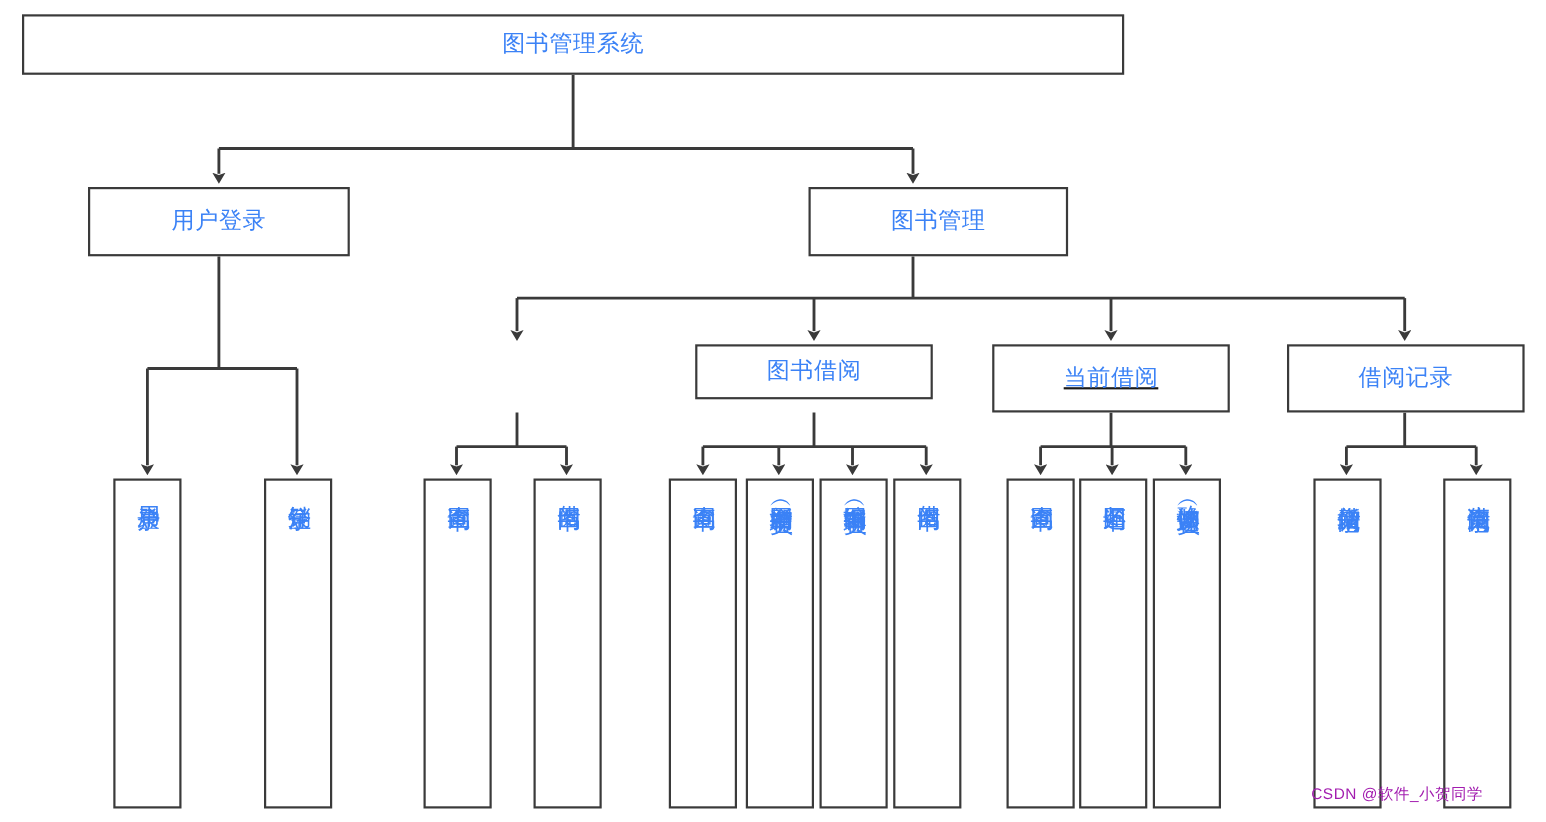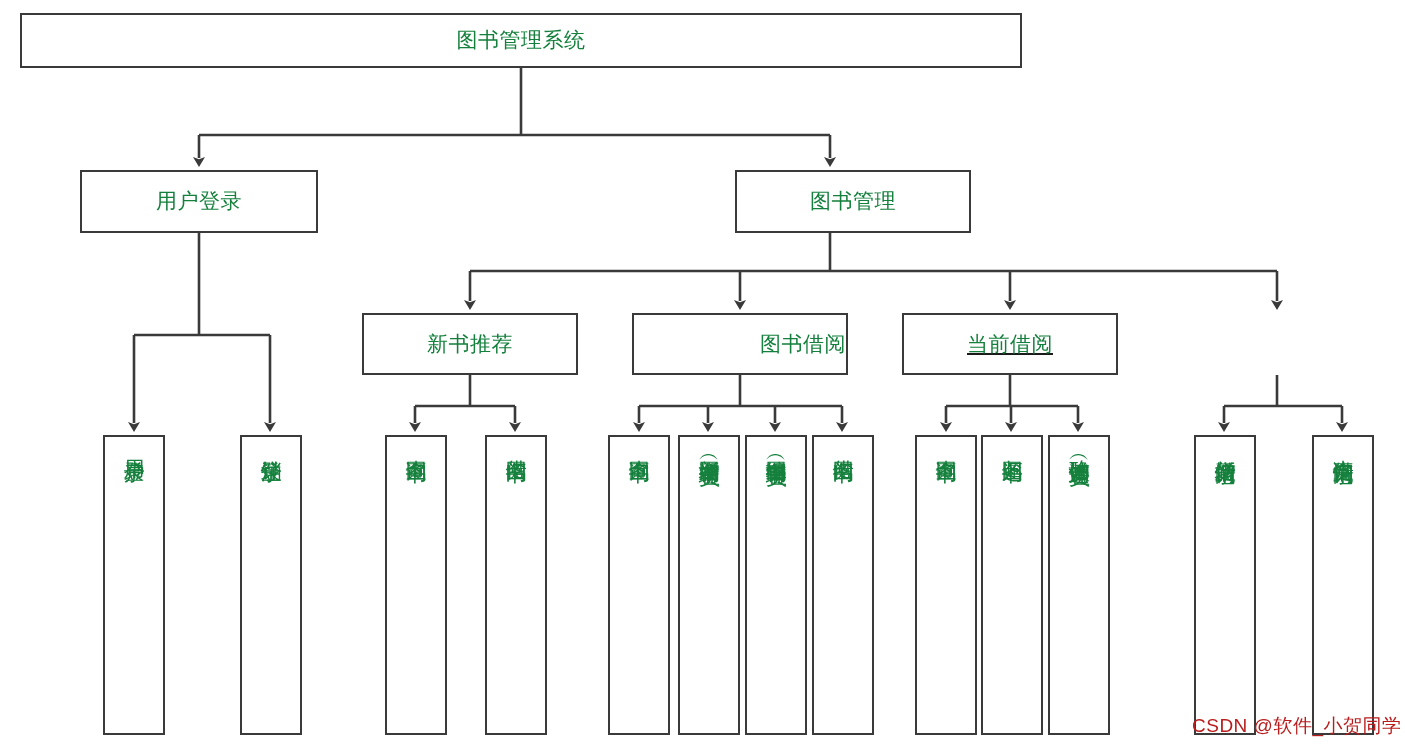--- a/index.html
+++ b/index.html
@@ -24,21 +24,21 @@
     background: #ffffff;
     display: flex;
     align-items: center;
     justify-content: center;
     color: #1a1a1a;
   }
   .node-label {
     display: block;
     text-align: center;
     line-height: 1.05;
-    color: #15803d;
+    color: #3b82f6;
   }
   .node.horiz .node-label {
     font-size: 21px;
     letter-spacing: 0.5px;
   }
   .node.vert {
     padding: 6px 0;
     align-items: flex-start;
     justify-content: center;
   }
@@ -55,22 +55,22 @@
     left: 0;
     top: 0;
     width: 1405px;
     height: 747px;
     pointer-events: none;
   }
   .watermark {
     position: absolute;
     left: 1192px;
     top: 713px;
-    font-size: 19px;
-    color: #b91c1c;
+    font-size: 14px;
+    color: #a21caf;
     white-space: nowrap;
     letter-spacing: 0.5px;
   }
 </style>
 </head>
 <body>
 
 <div id="canvas">
 
   <svg id="wires" viewBox="0 0 1405 747">
@@ -128,32 +128,32 @@
   </div>
 
   <div class="node horiz" style="left:80px; top:170px; width:238px; height:63px;">
     <span class="node-label">用户登录</span>
   </div>
 
   <div class="node horiz" style="left:735px; top:170px; width:236px; height:63px;">
     <span class="node-label">图书管理</span>
   </div>
 
-  <div class="node horiz" style="left:362px; top:313px; width:216px; height:62px;">
-    <span class="node-label">新书推荐</span>
-  </div>
-
-  <div class="node horiz" style="left:632px; top:313px; width:216px; height:62px;justify-content:flex-end;">
+
+  <div class="node horiz" style="left:632px; top:313px; width:216px; height:50px;">
     <span class="node-label">图书借阅</span>
   </div>
 
   <div class="node horiz" style="left:902px; top:313px; width:216px; height:62px;text-decoration:underline;">
     <span class="node-label">当前借阅</span>
   </div>
 
+  <div class="node horiz" style="left:1170px; top:313px; width:216px; height:62px;">
+    <span class="node-label">借阅记录</span>
+  </div>
 
   <div class="node vert" style="left:103px; top:435px; width:62px; height:300px;">
     <span class="node-label">用户登录</span>
   </div>
 
   <div class="node vert" style="left:240px; top:435px; width:62px; height:300px;">
     <span class="node-label">注销登录</span>
   </div>
 
   <div class="node vert" style="left:385px; top:435px; width:62px; height:300px;">

